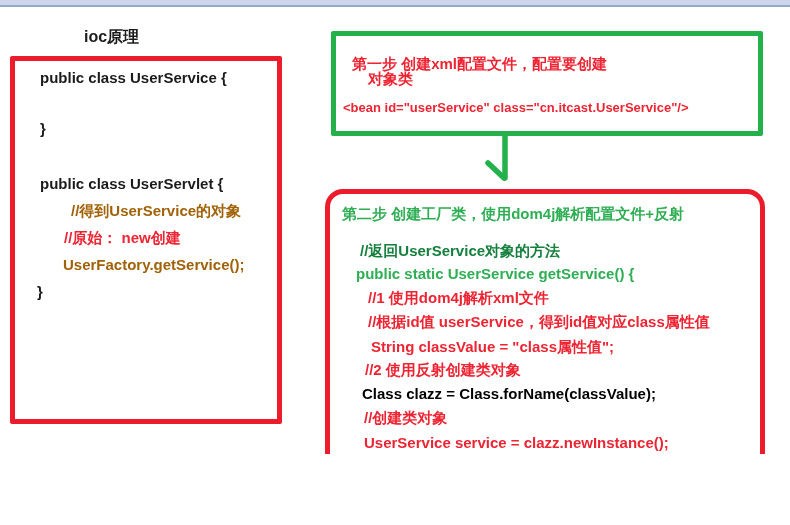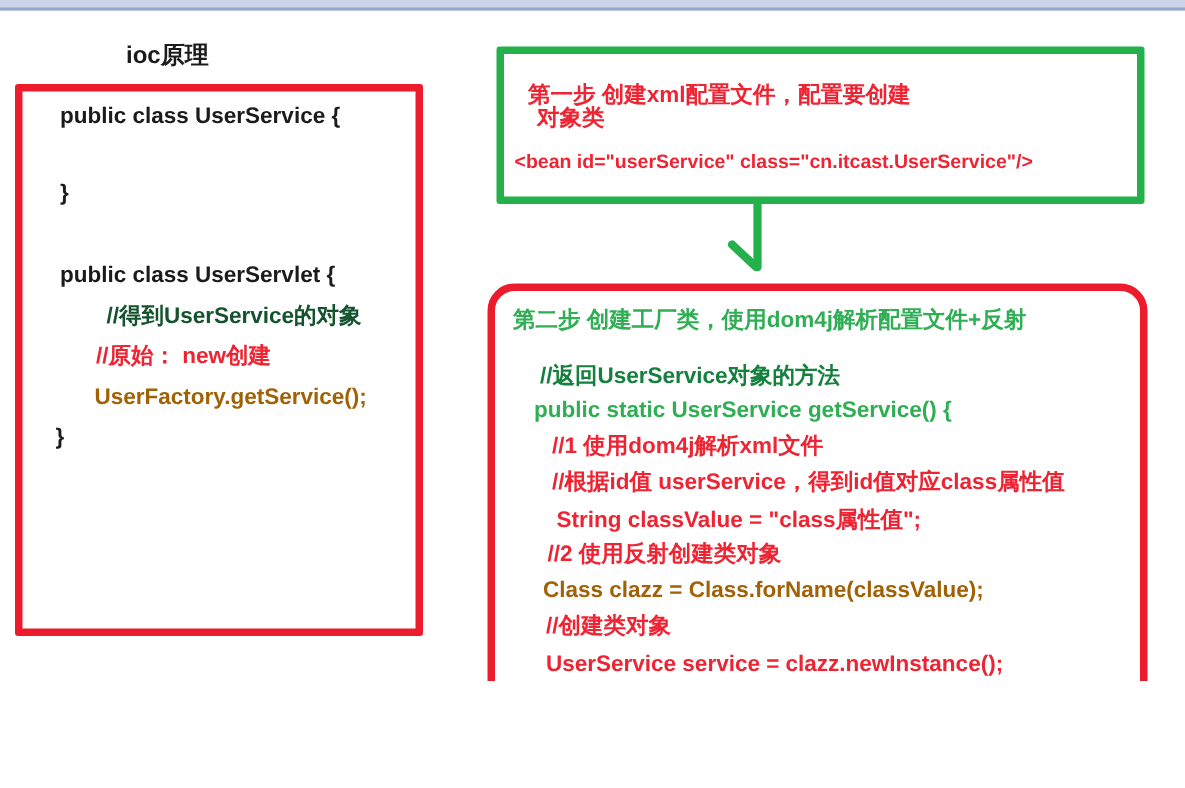--- a/index.html
+++ b/index.html
@@ -41,44 +41,44 @@
 <div class="page">
 
   <div class="topbar"></div>
 
   <div class="title">ioc原理</div>
 
   <div class="box left-box"></div>
   <div class="ln" style="left: 40px; top: 69px; color: rgb(27, 27, 27);">public class UserService {</div>
   <div class="ln" style="left: 40px; top: 120px; color: rgb(27, 27, 27);">}</div>
   <div class="ln" style="left: 40px; top: 175px; color: rgb(27, 27, 27);">public class UserServlet {</div>
-  <div class="ln" style="left: 71px; top: 202px; color: #14532d;">//得到UserService的对象</div>
+  <div class="ln" style="left: 71px; top: 202px; color: #a16207;">//得到UserService的对象</div>
   <div class="ln" style="left: 64px; top: 229px; color: rgb(238, 36, 51);">//原始： new创建</div>
   <div class="ln" style="left: 63px; top: 256px; color: #a16207;">UserFactory.getService();</div>
   <div class="ln" style="left: 37px; top: 283px; color: rgb(27, 27, 27);">}</div>
 
   <div class="box step1-box"></div>
   <div class="ln" style="left: 352px; top: 43px; color: rgb(238, 36, 51); margin-top: 12px;">第一步 创建xml配置文件，配置要创建</div>
-  <div class="ln" style="left: 358px; top: 70px; color: rgb(238, 36, 51);">对象类</div>
+  <div class="ln" style="left: 368px; top: 70px; color: rgb(238, 36, 51);">对象类</div>
   <div class="ln ln-sm" style="left: 343px; top: 99px; color: rgb(238, 36, 51);">&lt;bean id="userService"  class="cn.itcast.UserService"/&gt;</div>
 
   <div class="arrow-wrap">
     <svg width="44" height="50" viewBox="0 0 44 50" xmlns="http://www.w3.org/2000/svg">
       <path d="M22 0 L22 44" stroke="#24b14c" stroke-width="5.5" fill="none" stroke-linecap="round"></path>
       <path d="M5 29 L21 44" stroke="#24b14c" stroke-width="5.5" fill="none" stroke-linecap="round"></path>
     </svg>
   </div>
 
   <div class="box step2-box"></div>
   <div class="ln" style="left: 342px; top: 205px; color: rgb(47, 174, 84);">第二步 创建工厂类，使用dom4j解析配置文件+反射</div>
   <div class="ln" style="left: 360px; top: 242px; color: #15803d;">//返回UserService对象的方法</div>
   <div class="ln" style="left: 356px; top: 265px; color: rgb(47, 174, 84);">public static UserService getService() {</div>
   <div class="ln" style="left: 368px; top: 289px; color: rgb(238, 36, 51);">//1 使用dom4j解析xml文件</div>
   <div class="ln" style="left: 368px; top: 313px; color: rgb(238, 36, 51);">//根据id值 userService，得到id值对应class属性值</div>
   <div class="ln" style="left: 371px; top: 338px; color: rgb(238, 36, 51);">String  classValue = "class属性值";</div>
   <div class="ln" style="left: 365px; top: 361px; color: rgb(238, 36, 51);">//2 使用反射创建类对象</div>
-  <div class="ln" style="left: 362px; top: 385px; color: #a16207;">Class clazz = Class.forName(classValue);</div>
+  <div class="ln" style="left: 362px; top: 385px; color: #000000;">Class clazz = Class.forName(classValue);</div>
   <div class="ln" style="left: 364px; top: 409px; color: rgb(238, 36, 51);">//创建类对象</div>
   <div class="ln" style="left: 364px; top: 434px; color: rgb(238, 36, 51);">UserService service = clazz.newInstance();</div>
   <div class="ln" style="left: 366px; top: 458px; color: rgb(238, 36, 51);">return service;</div>
   <div class="ln" style="left: 343px; top: 477px; color: rgb(238, 36, 51);">}</div>
 
 </div>
 
 </body></html>

